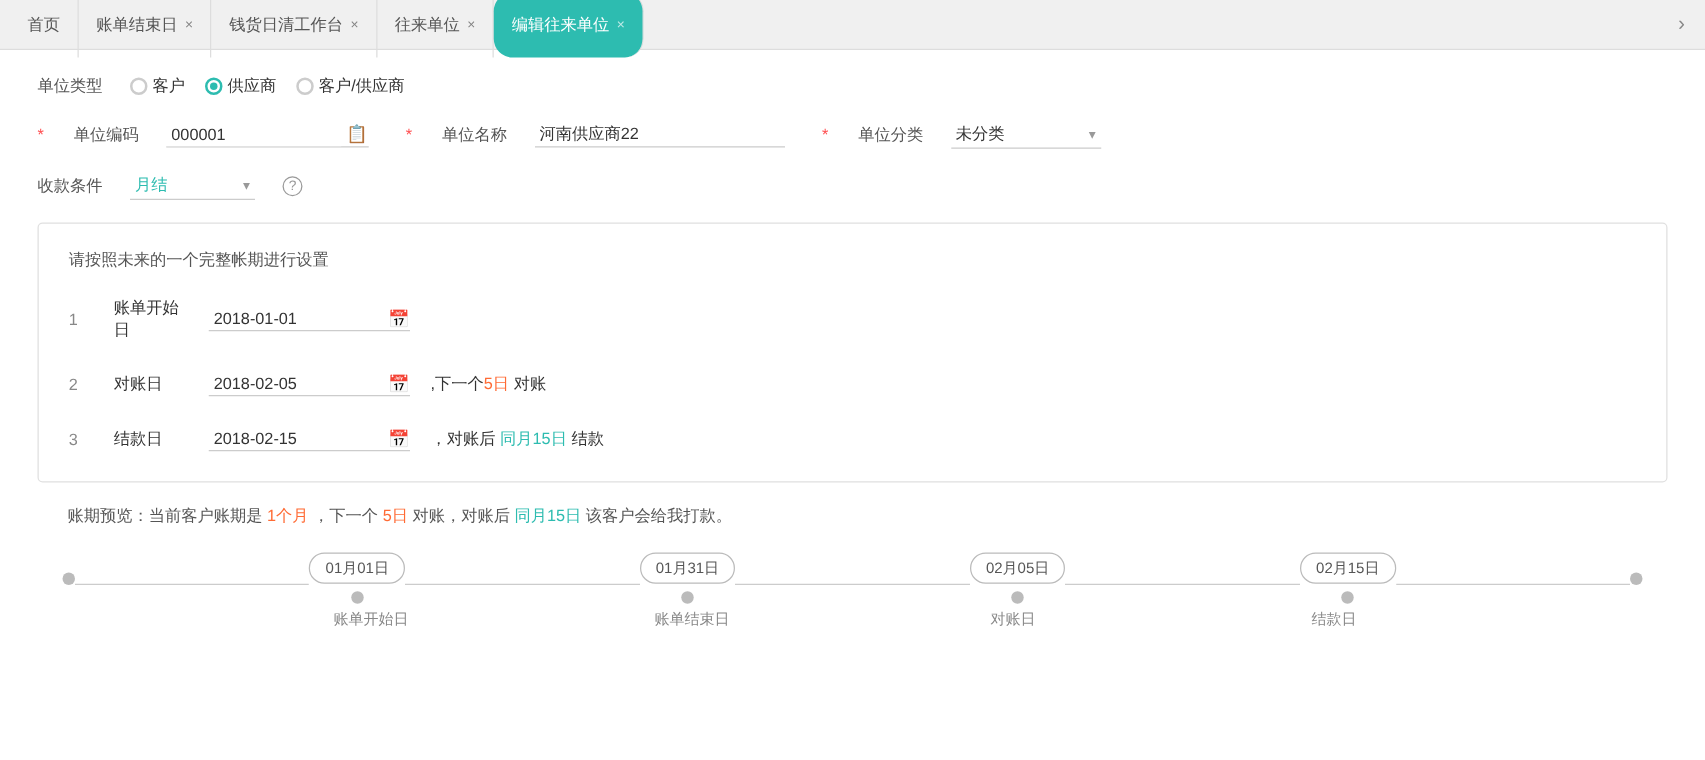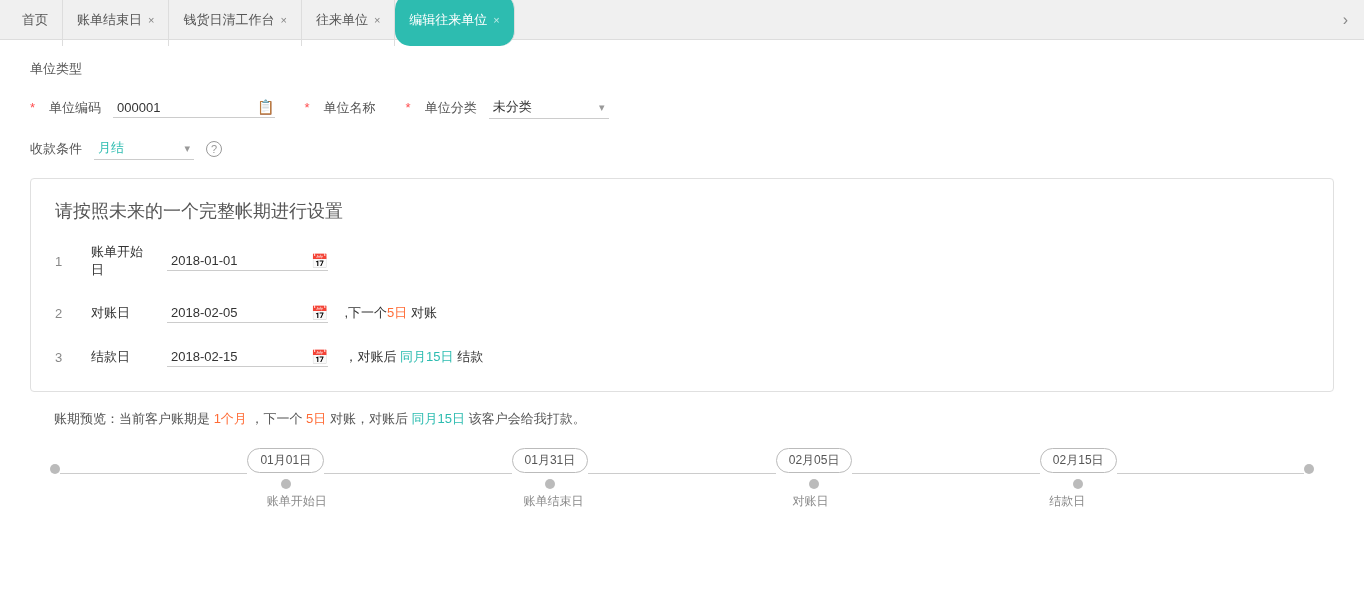--- a/index.html
+++ b/index.html
@@ -54,21 +54,21 @@
     
     .form-row {
       display: flex;
       align-items: center;
       margin-bottom: 18px;
       gap: 30px;
     }
     .form-field {
       display: flex;
       align-items: center;
-      gap: 12px;
+      gap: 22px;
     }
     .form-field label {
       color: #555;
       white-space: nowrap;
       font-size: 13px;
     }
     .required-mark {
       color: #ff4d4f;
       margin-right: 2px;
     }
@@ -169,21 +169,21 @@
     }
 
     
     .period-box {
       border: 1px solid #e0e0e0;
       border-radius: 4px;
       padding: 20px 24px;
       margin-bottom: 18px;
     }
     .period-box-title {
-      font-size: 18px;
+      font-size: 13px;
       color: #555;
       margin-bottom: 20px;
     }
     .period-row {
       display: flex;
       align-items: center;
       margin-bottom: 24px;
       gap: 16px;
     }
     .period-num {
@@ -299,35 +299,50 @@
     <span class="close-icon">×</span>
   </div>
   <div class="tab-more">›</div>
 </div>
 
 <div class="main-content">
 
   <div class="form-row">
     <div class="form-field">
       <label>单位类型</label>
+      <div class="radio-group">
+        <div class="radio-option">
+          <div class="radio-circle"></div>
+          <span>客户</span>
+        </div>
+        <div class="radio-option">
+          <div class="radio-circle selected"></div>
+          <span>供应商</span>
+        </div>
+        <div class="radio-option">
+          <div class="radio-circle"></div>
+          <span>客户/供应商</span>
+        </div>
+      </div>
     </div>
   </div>
 
   <div class="form-row">
     <div class="form-field">
       <span class="required-mark">*</span>
       <label>单位编码</label>
       <div class="input-with-icon">
         <input type="text" class="input-field" value="000001" style="">
         <span class="calendar-icon">📋</span>
       </div>
     </div>
     <div class="form-field">
       <span class="required-mark">*</span>
       <label>单位名称</label>
+      <input type="text" class="input-field medium" value="河南供应商22" style="">
     </div>
     <div class="form-field">
       <span class="required-mark">*</span>
       <label>单位分类</label>
       <div class="select-field">
         <span class="select-value">未分类</span>
         <span class="chevron-icon">▾</span>
       </div>
     </div>
   </div>

